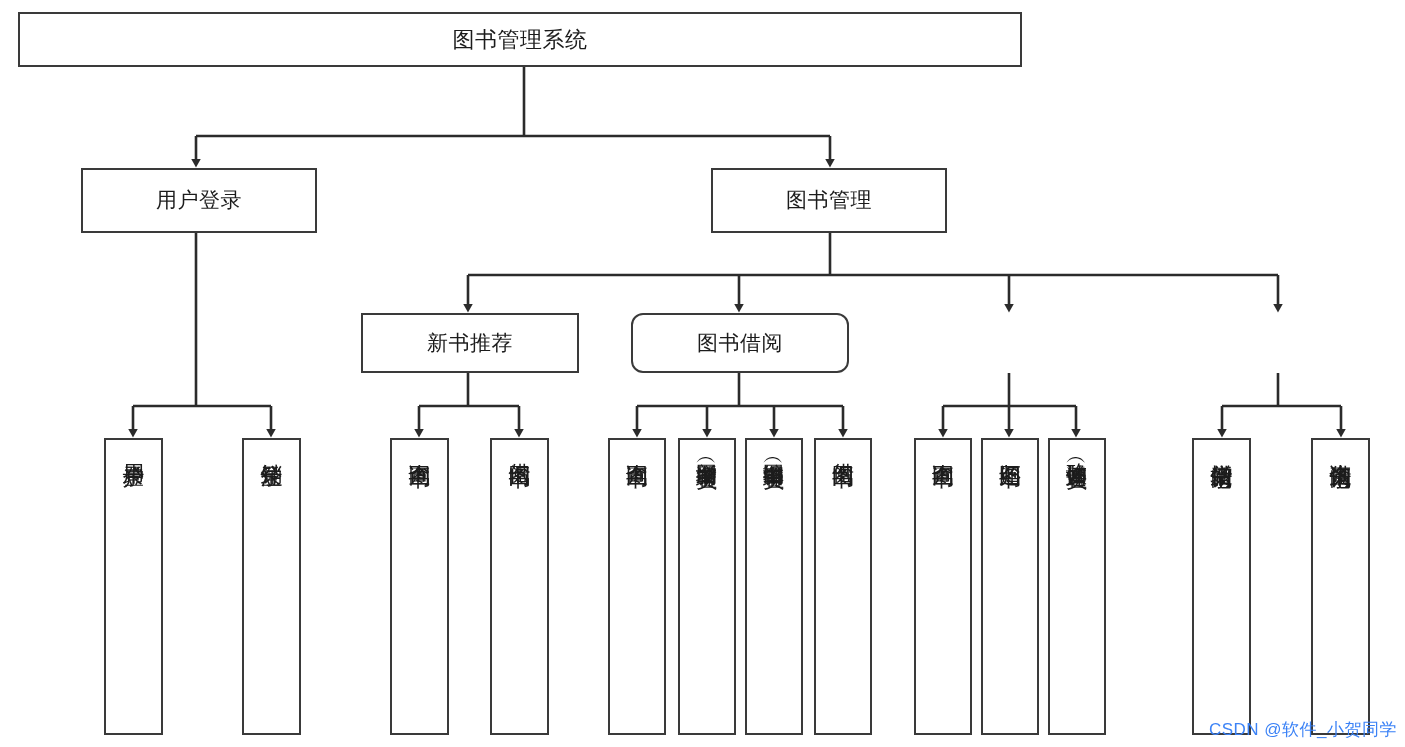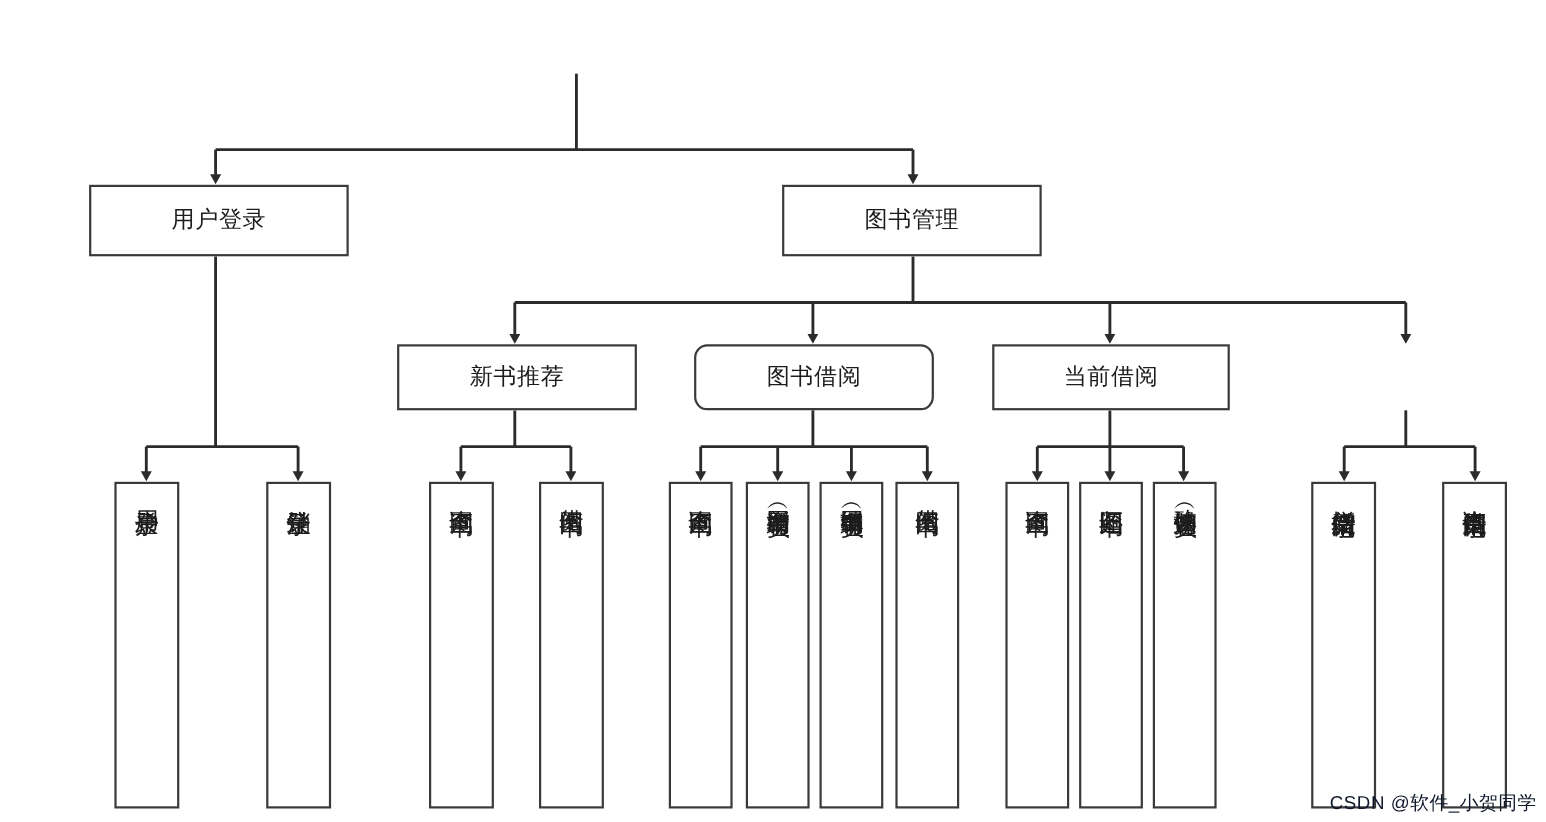--- a/index.html
+++ b/index.html
@@ -64,21 +64,21 @@
     white-space: nowrap;
   }
   .node.vert.tall .node-label {
     font-size: 21px;
   }
   #watermark {
     position: absolute;
     right: 8px;
     bottom: 6px;
     font-size: 17px;
-    color: #0f172a;
+    color: #3b82f6;
     letter-spacing: 0.5px;
     white-space: nowrap;
     user-select: none;
   }
 </style>
 </head>
 <body>
 
 <div id="canvas">
 
@@ -127,37 +127,37 @@
       <path d="M1009,406 L1009,430" marker-end="url(#arrow)"></path>
       <path d="M1076,406 L1076,430" marker-end="url(#arrow)"></path>
 
       <path d="M1278,373 L1278,406"></path>
       <path d="M1222,406 L1341,406"></path>
       <path d="M1222,406 L1222,430" marker-end="url(#arrow)"></path>
       <path d="M1341,406 L1341,430" marker-end="url(#arrow)"></path>
     </g>
   </svg>
 
+  <div class="node horiz root" style="left:18px; top:12px; width:1004px; height:55px;">
+    <span class="node-label">图书管理系统</span>
+  </div>
 
   <div class="node horiz" style="left:81px; top:168px; width:236px; height:65px;">
     <span class="node-label">用户登录</span>
   </div>
   <div class="node horiz" style="left:361px; top:313px; width:218px; height:60px;">
     <span class="node-label">新书推荐</span>
   </div>
 
   <div class="node horiz" style="left:711px; top:168px; width:236px; height:65px;">
     <span class="node-label">图书管理</span>
   </div>
   <div class="node horiz" style="left:631px; top:313px; width:218px; height:60px;border-radius:12px;">
     <span class="node-label">图书借阅</span>
   </div>
-  <div class="node horiz" style="left:902px; top:313px; width:216px; height:60px;">
-    <span class="node-label">当前借阅</span>
-  </div>
 
   <div class="node vert" style="left:104px; top:438px; width:59px; height:297px;">
     <span class="node-label">用户登录</span>
   </div>
   <div class="node vert" style="left:242px; top:438px; width:59px; height:297px;">
     <span class="node-label">注销登录</span>
   </div>
 
   <div class="node vert" style="left:390px; top:438px; width:59px; height:297px;">
     <span class="node-label">查询图书</span>

